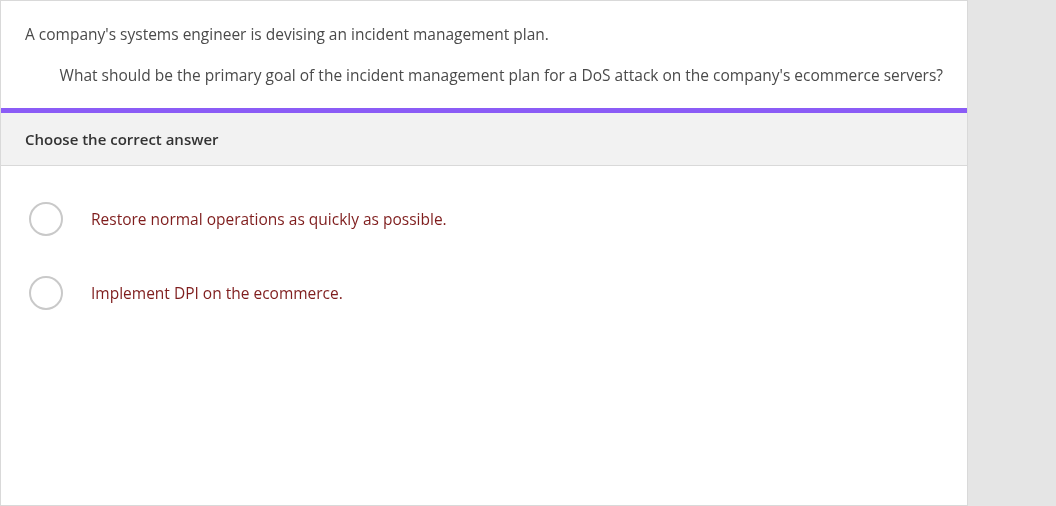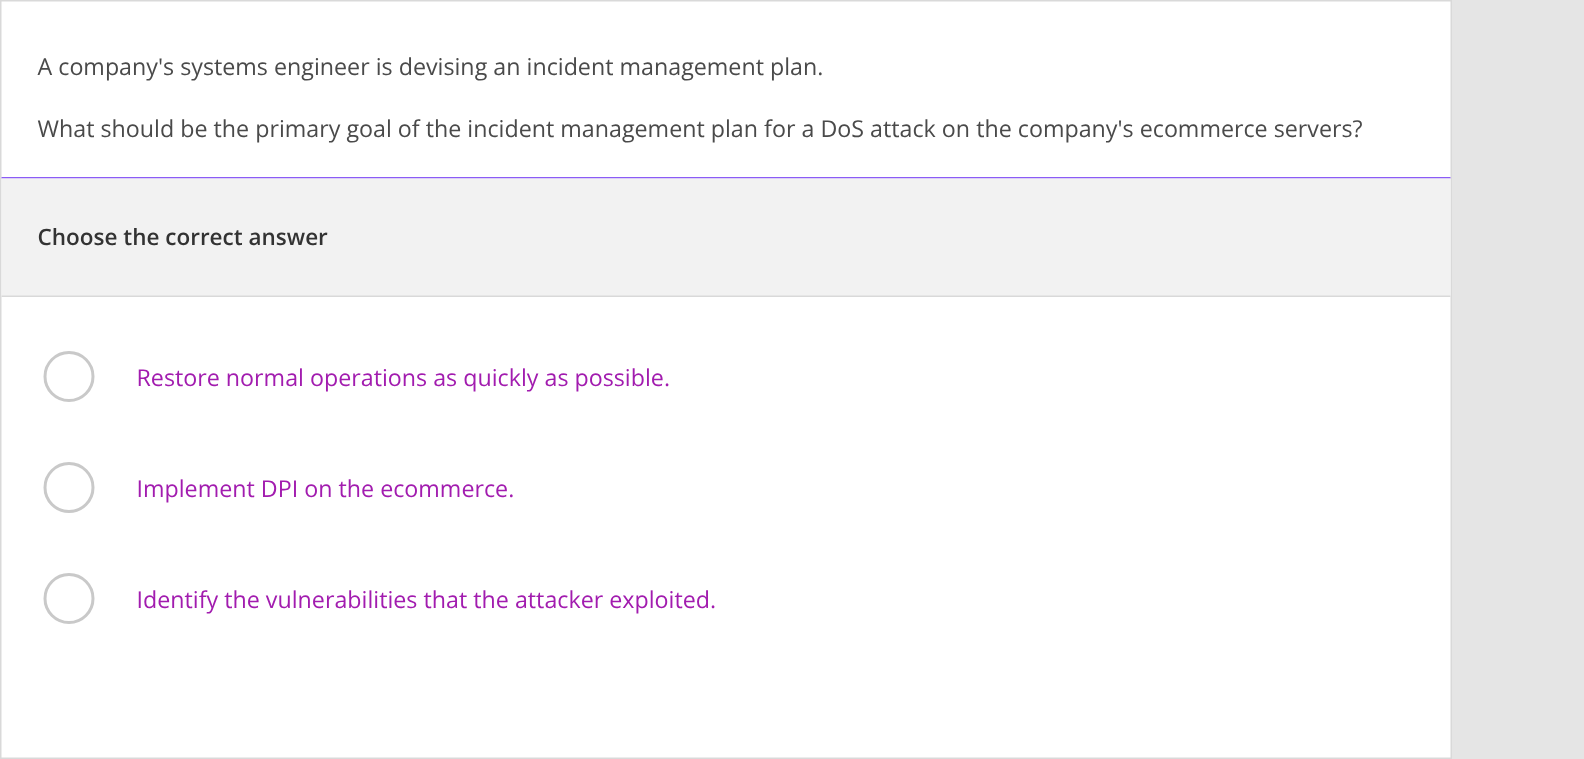--- a/index.html
+++ b/index.html
@@ -14,40 +14,41 @@
       height: 506px;
       overflow: hidden;
     }
     .container {
       background: #ffffff;
       border: 1px solid #d9d9d9;
       width: 968px;
       height: 506px;
     }
     .question-block {
-      padding: 32px 24px 20px 24px;
-      border-bottom: 1px solid #8b5cf6;
+      padding: 22px 24px 20px 24px;
+      border-bottom: 5px solid #8b5cf6;
     }
     .question-intro {
       font-size: 15.5px;
       color: #4a4a4a;
       font-weight: 400;
       line-height: 1.5;
       margin-bottom: 18px;
     }
     .question-main {
       font-size: 15.5px;
       color: #4a4a4a;
       font-weight: 400;
       line-height: 1.5;
+      text-align: right;
     }
     .instruction-bar {
       background: #f2f2f2;
       border-bottom: 1px solid #d9d9d9;
-      padding: 29px 24px;
+      padding: 16px 24px;
       font-size: 15px;
       font-weight: 600;
       color: #333333;
     }
     .options {
       padding: 16px 0 0 0;
     }
     .option-row {
       display: flex;
       align-items: center;
@@ -58,21 +59,21 @@
       width: 34px;
       height: 34px;
       border: 2px solid #c9c9c9;
       border-radius: 50%;
       flex-shrink: 0;
       margin-right: 28px;
       background: #ffffff;
     }
     .option-text {
       font-size: 15.5px;
-      color: #a21caf;
+      color: #7f1d1d;
       font-weight: 400;
     }
   </style>
 </head>
 <body>
 
 <div class="container">
   <div class="question-block">
     <p class="question-intro">A company's systems engineer is devising an incident management plan.</p>
     <p class="question-main">What should be the primary goal of the incident management plan for a DoS attack on the company's ecommerce servers?</p>
@@ -80,18 +81,14 @@
   <div class="instruction-bar">Choose the correct answer</div>
   <div class="options">
     <div class="option-row">
       <div class="radio-circle"></div>
       <span class="option-text">Restore normal operations as quickly as possible.</span>
     </div>
     <div class="option-row">
       <div class="radio-circle"></div>
       <span class="option-text">Implement DPI on the ecommerce.</span>
     </div>
-    <div class="option-row">
-      <div class="radio-circle"></div>
-      <span class="option-text">Identify the vulnerabilities that the attacker exploited.</span>
-    </div>
   </div>
 </div>
 
 </body></html>

